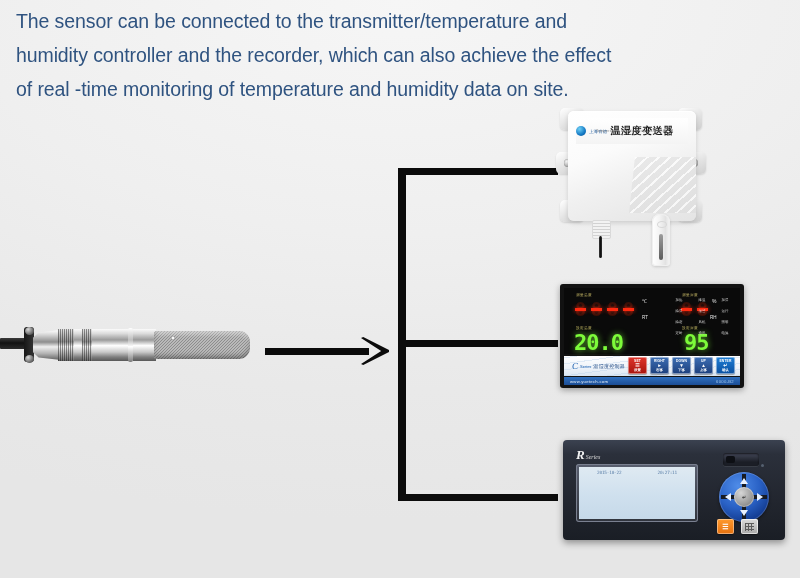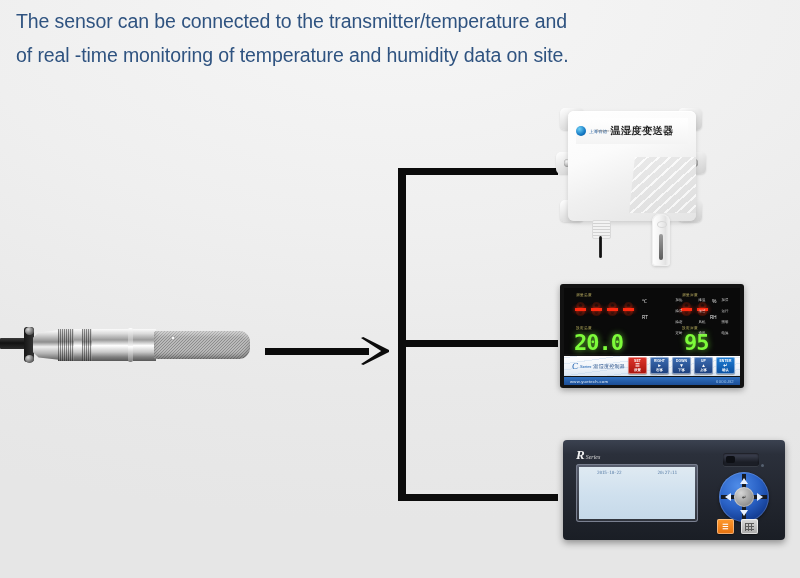--- a/index.html
+++ b/index.html
@@ -343,20 +343,21 @@
                repeating-linear-gradient(180deg,#5c5c5c 0 1px,transparent 1px 3px);
   }
 </style>
 </head>
 <body>
 
 <div id="stage">
 
   <div id="caption">
     <div>The sensor can be connected to the transmitter/temperature and</div>
+    <div>humidity controller and the recorder, which can also achieve the effect</div>
     <div>of real -time monitoring of temperature and humidity data on site.</div>
   </div>
 
   <div id="probe">
     <div class="cable"></div>
     <div class="clampArm"></div>
     <div class="clampNutA"></div>
     <div class="clampNutB"></div>
     <div class="coneBody"></div>
     <div class="knurl" style="left:58px;width:16px;"></div>

